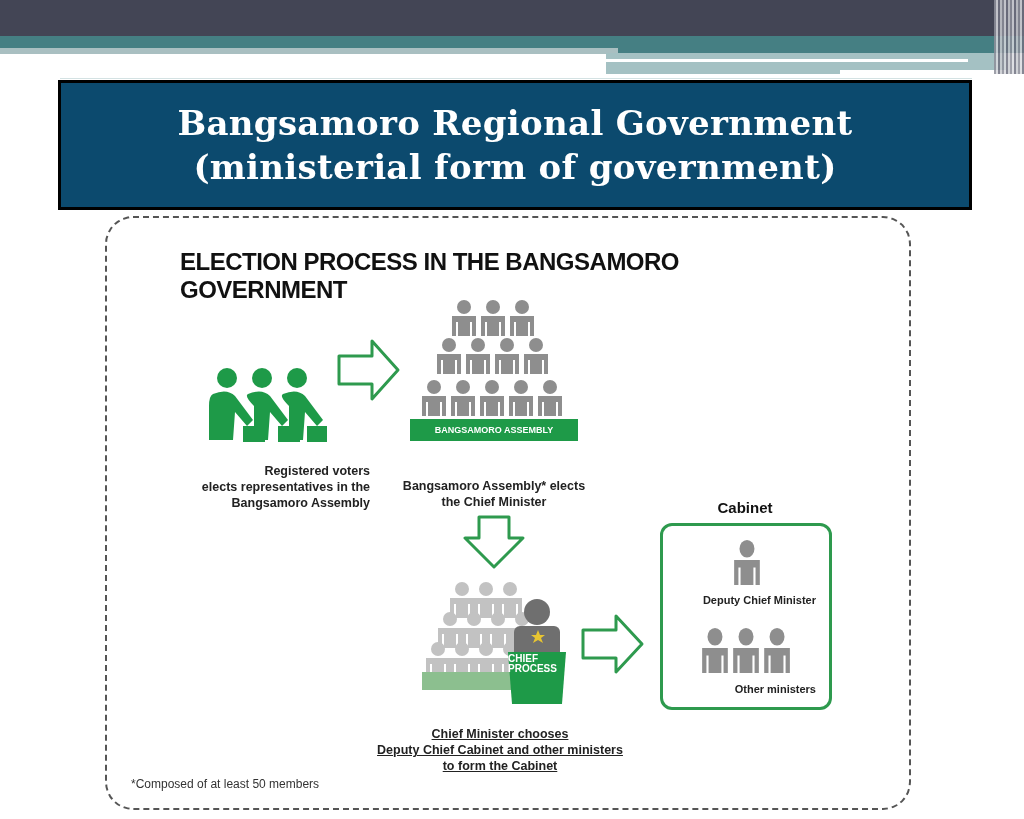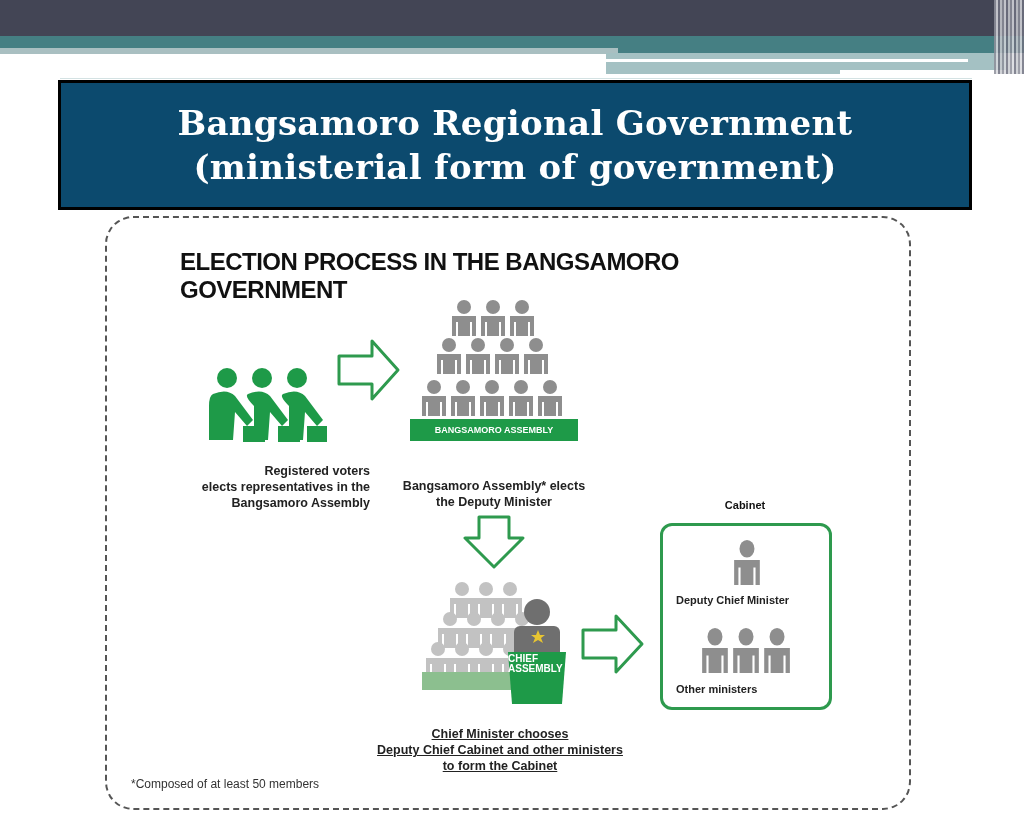--- a/index.html
+++ b/index.html
@@ -15,23 +15,23 @@
   .thinline{position:absolute;left:60px;top:78px;width:912px;height:1px;background:#d4e2e3;}
   .titlebox{position:absolute;left:58px;top:80px;width:914px;height:130px;background:#0c4a6e;border:3px solid #000000;box-sizing:border-box;
     display:flex;flex-direction:column;align-items:center;justify-content:center;}
   .titlebox span{color:#fff;font-family:"DejaVu Serif",serif;font-weight:bold;font-size:34px;line-height:44px;letter-spacing:0.3px;}
   .frame{position:absolute;left:105px;top:216px;width:806px;height:594px;border:2px dashed #555;border-radius:28px;box-sizing:border-box;}
   .diag-title{position:absolute;left:180px;top:248px;width:660px;text-align:left;font-weight:bold;font-size:24px;color:#111;letter-spacing:-0.5px;font-family:"Liberation Sans",sans-serif;}
   .cap{position:absolute;text-align:center;font-weight:bold;font-size:12.5px;line-height:16px;color:#222;}
   .foot{position:absolute;left:131px;top:777px;font-size:12px;color:#333;}
   .abs{position:absolute;}
   .assembly-bar{position:absolute;left:410px;top:419px;width:168px;height:22px;background:#1e9a48;color:#fff;font-size:9px;font-weight:bold;display:flex;align-items:center;justify-content:center;}
-  .cab-title{position:absolute;left:700px;top:499px;width:90px;text-align:center;font-weight:bold;font-size:11px;color:#111;}
+  .cab-title{position:absolute;left:700px;top:499px;width:90px;text-align:center;font-weight:bold;font-size:15px;color:#111;}
   .cab-box{position:absolute;left:660px;top:523px;width:172px;height:187px;border:3px solid #2e9a4e;border-radius:12px;box-sizing:border-box;}
-  .cab-label{position:absolute;text-align:left;font-weight:bold;font-size:11px;color:#222;}
+  .cab-label{position:absolute;text-align:right;font-weight:bold;font-size:11px;color:#222;}
   .cm-label{position:absolute;left:508px;top:654px;width:50px;text-align:left;color:#fff;font-size:10px;font-weight:bold;line-height:10px;}
 </style>
 </head>
 <body>
 
 <div class="topbar"></div>
 <div class="teal1"></div>
 <div class="lt1"></div>
 <div class="lt2"></div>
 <div class="wl"></div>
@@ -94,21 +94,21 @@
     <use href="#person" x="0" y="80"></use>
       <use href="#person" x="29" y="80"></use>
       <use href="#person" x="58" y="80"></use>
       <use href="#person" x="87" y="80"></use>
       <use href="#person" x="116" y="80"></use>
   </g>
 </svg>
 <div class="assembly-bar">BANGSAMORO ASSEMBLY</div>
 <div class="cap" style="left:394px;top:438px;width:200px;margin-top:40px;">
   <div>Bangsamoro Assembly* elects</div>
-  <div>the Deputy Minister</div>
+  <div>the Chief Minister</div>
 </div>
 
 <svg class="abs" style="left:462px;top:514px" width="64" height="56">
   <path d="M17 3 L47 3 L47 24 L61 24 L32 53 L3 24 L17 24 Z" fill="#fff" stroke="#2e9a4e" stroke-width="3" stroke-linejoin="round"></path>
 </svg>
 
 <svg class="abs" style="left:420px;top:582px" width="150" height="122">
   <g fill="#c2c2c2">
     <use href="#person" x="28" y="0"></use>
       <use href="#person" x="52" y="0"></use>
@@ -123,21 +123,21 @@
       <use href="#person" x="76" y="60"></use>
   </g>
   <rect x="2" y="90" width="110" height="18" fill="#8cbf8f"></rect>
   <circle cx="117" cy="30" r="13" fill="#6f6f6f"></circle>
   <rect x="94" y="44" width="46" height="40" rx="6" fill="#6f6f6f"></rect>
   <polygon points="118,48 120,53 125,53 121,56 123,61 118,58 113,61 115,56 111,53 116,53" fill="#e8c531"></polygon>
   <polygon points="88,70 146,70 142,122 92,122" fill="#1e9a48"></polygon>
 </svg>
 <div class="cm-label">
   <div>CHIEF</div>
-  <div>ASSEMBLY</div>
+  <div>PROCESS</div>
 </div>
 <div class="cap" style="left:360px;top:726px;width:280px;text-decoration:underline;">
   <div>Chief Minister chooses</div>
   <div>Deputy Chief Cabinet and other ministers</div>
   <div>to form the Cabinet</div>
 </div>
 
 <svg class="abs" style="left:580px;top:612px" width="66" height="64">
   <path d="M3 18 L36 18 L36 4 L62 32 L36 60 L36 46 L3 46 Z" fill="#fff" stroke="#2e9a4e" stroke-width="3" stroke-linejoin="round"></path>
 </svg>

